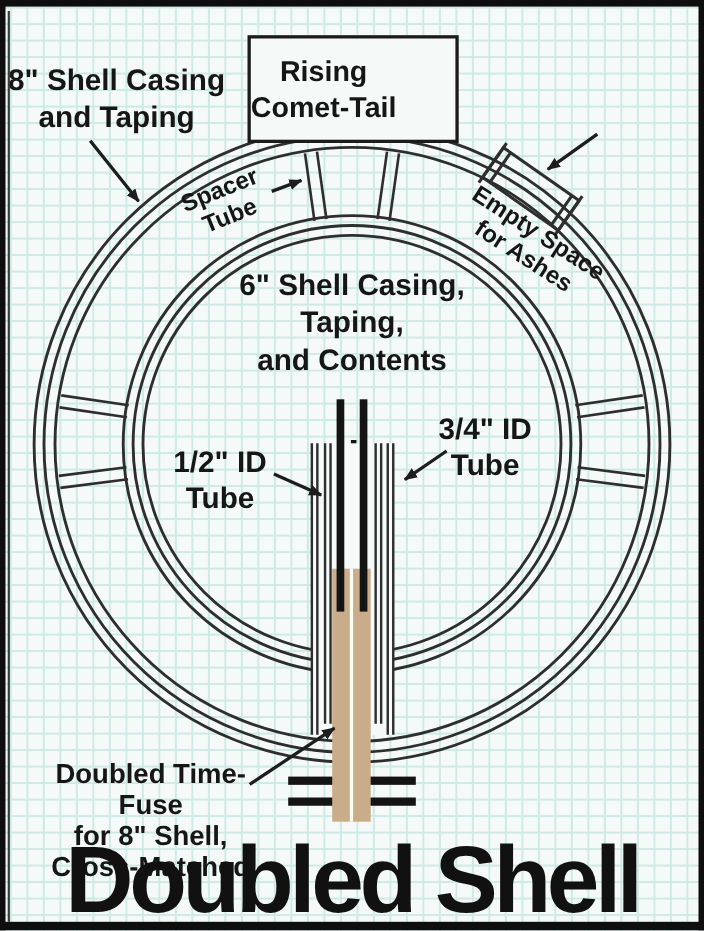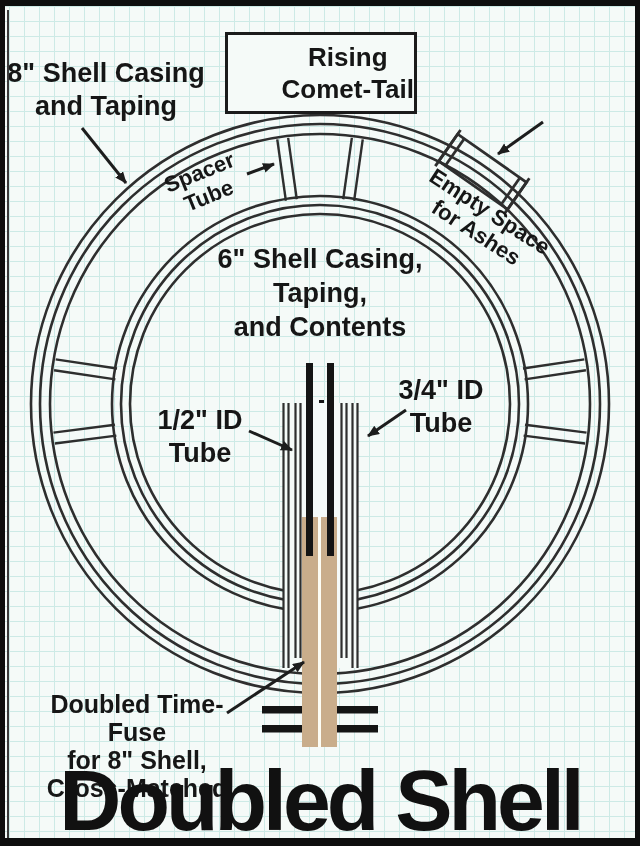--- a/index.html
+++ b/index.html
@@ -26,23 +26,23 @@
     position:absolute;
     white-space:pre-line;
     text-align:center;
     font-weight:bold;
     color:#161616;
     line-height:33px;
     font-size:27px;
   }
   .lbl.small{font-size:22px;line-height:25px;}
   #label-rising-box{
-    position:absolute;left:225px;top:32px;width:192px;height:82px;
+    position:absolute;left:225px;top:32px;width:192px;height:98px;
     box-sizing:border-box;border:3px solid #1b1b1b;background:#f5faf8;
-    display:flex;align-items:center;justify-content:flex-end;
+    display:flex;align-items:center;justify-content:flex-start;
   }
   #label-rising-box .lbl{position:static;line-height:32px;font-size:26px;}
   #label-8in-casing{left:0px;top:57px;width:212px;}
   #label-fill-port{left:475px;top:55px;width:162px;}
   #label-spacer-tube{left:204px;top:184px;transform:translate(-50%,-50%) rotate(-22deg);}
   #label-empty-space{left:483px;top:222px;transform:translate(-50%,-50%) rotate(33deg);}
   #label-6in-casing{left:190px;top:242px;width:260px;line-height:34px;}
   #label-half-id-tube{left:130px;top:404px;width:140px;}
   #label-three-quarter-id-tube{left:371px;top:374px;width:140px;}
   #label-time-fuse{left:28px;top:674px;width:218px;font-size:25px;line-height:28px;margin-top:16px;}

